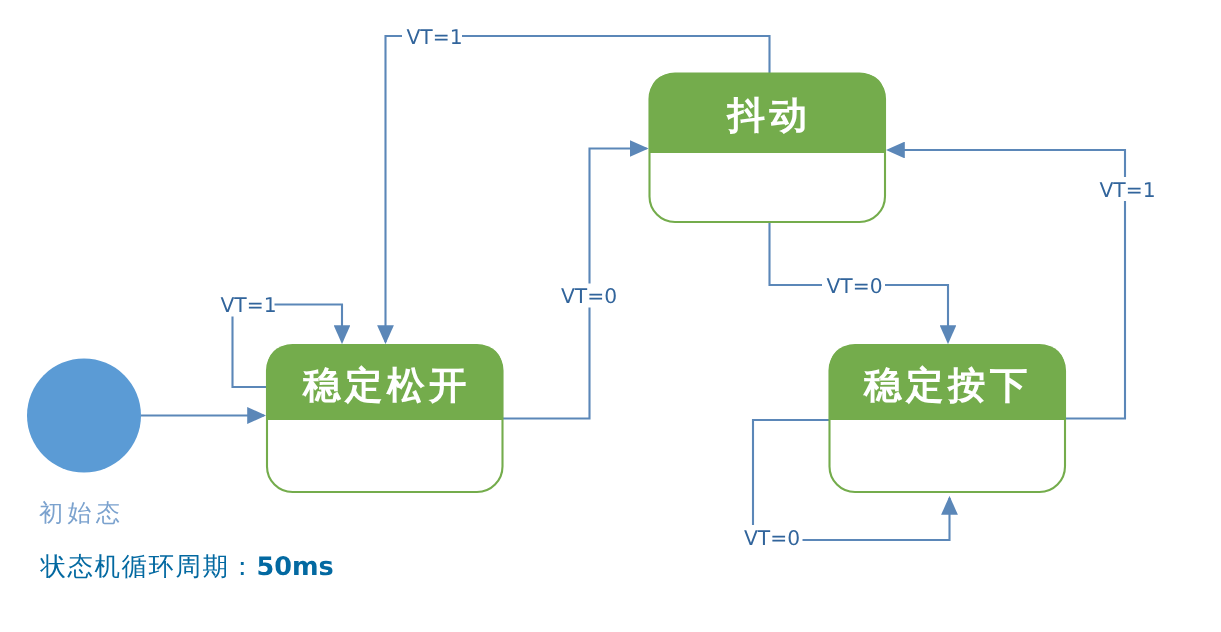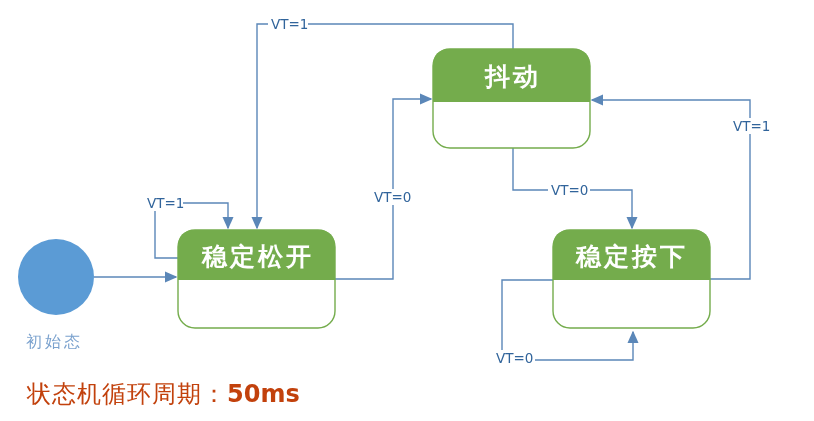--- a/index.html
+++ b/index.html
@@ -45,23 +45,23 @@
   .initial-circle { fill: #5b9bd5; }
   .initial-label {
     font-family: "DejaVu Serif", "Liberation Serif", serif;
     font-size: 16px;
     fill: #7ba2ce;
     letter-spacing: 3px;
   }
   .title-line {
     position: absolute;
     left: 27px;
-    top: 378px;
-    color: #c2410c;
-    font-size: 24px;
+    top: 366px;
+    color: #0369a1;
+    font-size: 17px;
     white-space: nowrap;
   }
   .title-prefix {
     font-family: "DejaVu Serif", "Liberation Serif", serif;
     letter-spacing: 1px;
   }
   .title-value {
     font-family: "DejaVu Sans", "Liberation Sans", sans-serif;
     font-weight: 600;
   }

